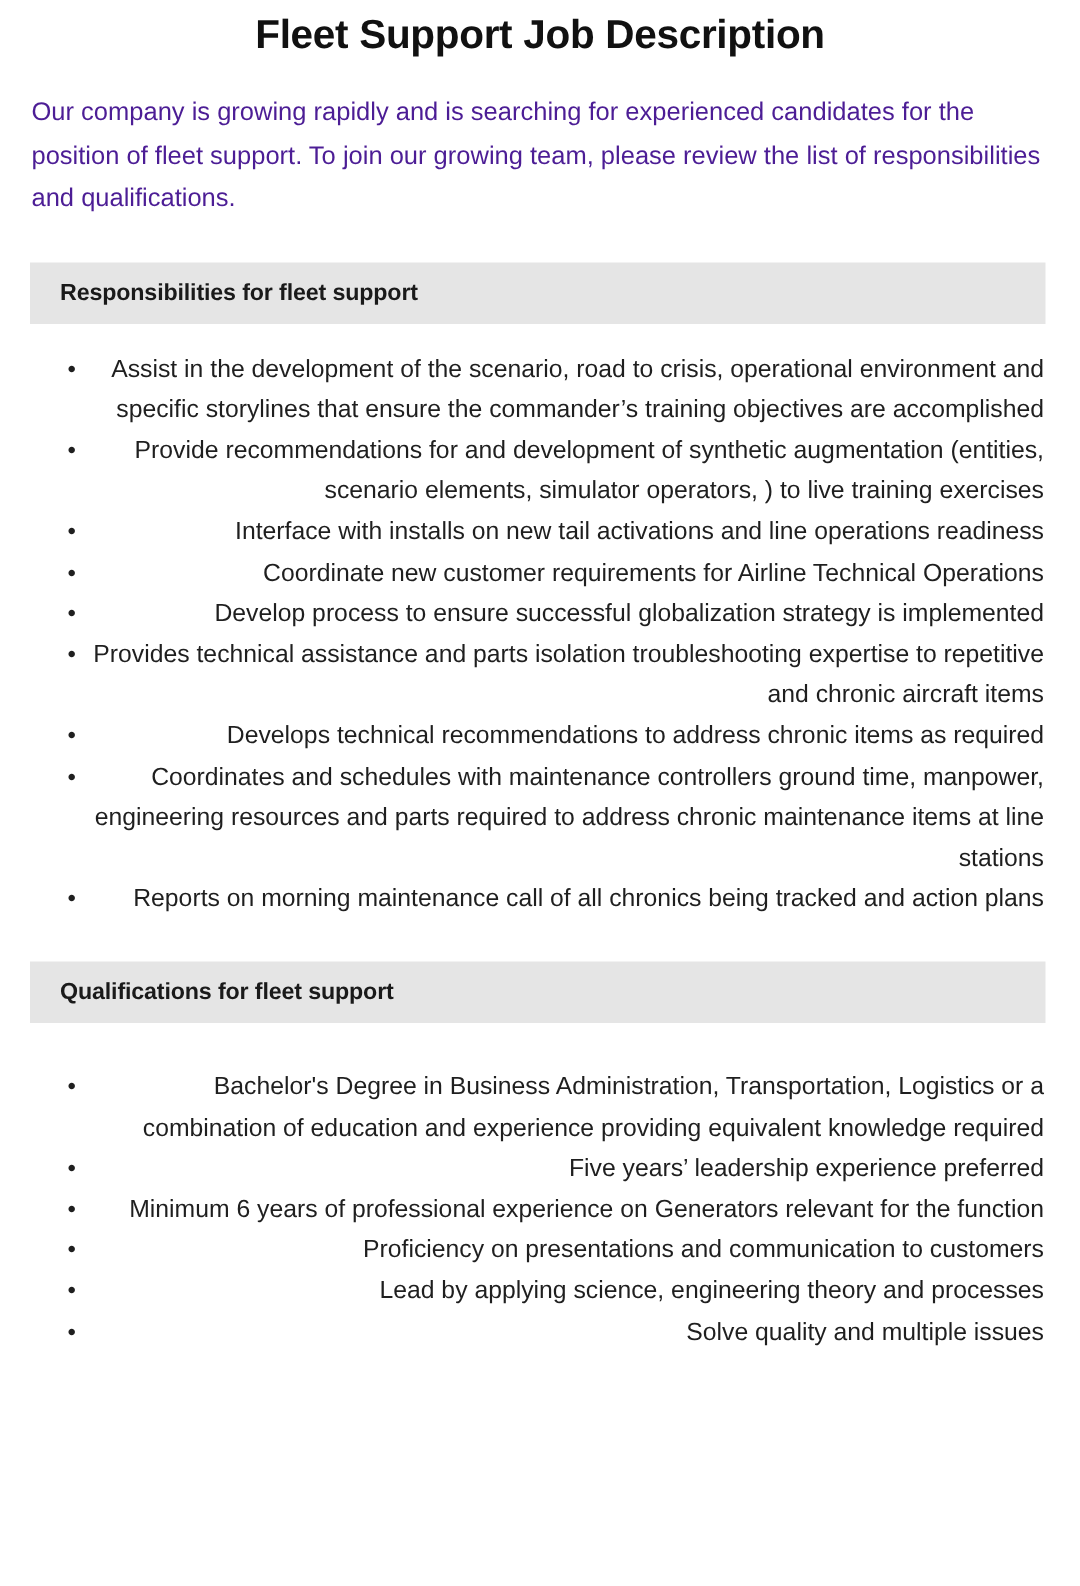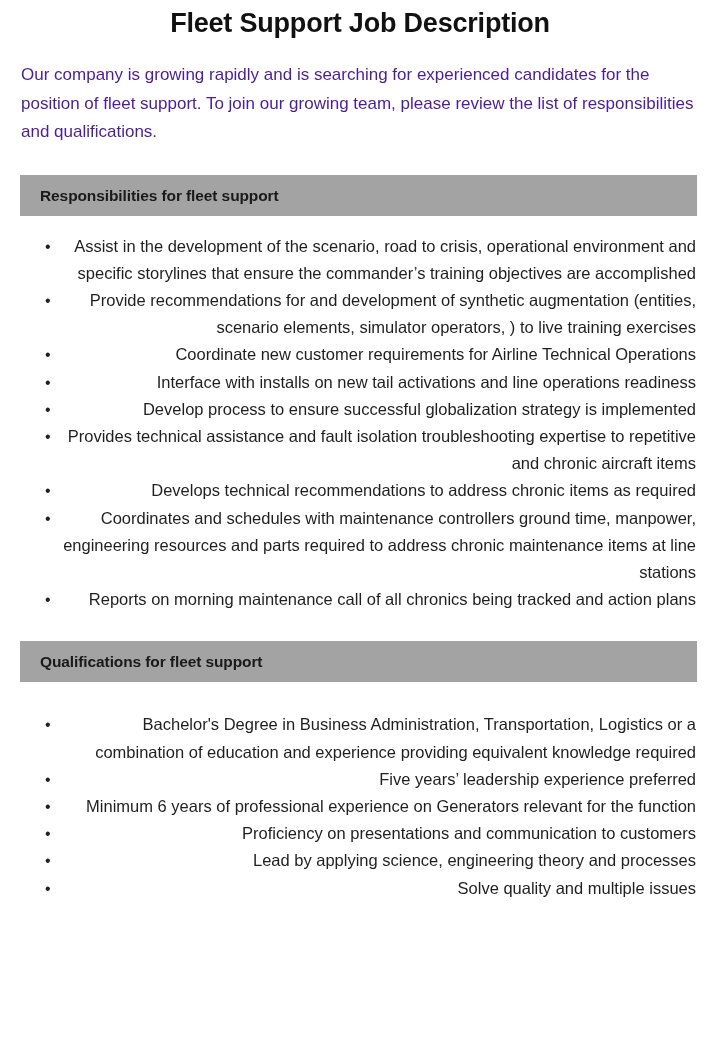--- a/index.html
+++ b/index.html
@@ -40,21 +40,21 @@
     padding: 20px 24px 0 21px;
     text-align: left;
   }
 
   .section {
     margin: 0;
     padding: 0;
   }
 
   .section-header {
-    background: #a3a3a3;
+    background: #e5e5e5;
     margin: 28px 23px 0 20px;
     padding: 11px 0 11px 20px;
     box-sizing: border-box;
   }
   .section-header-title {
     font-size: 15.5px;
     font-weight: bold;
     color: #1a1a1a;
     line-height: 19px;
     letter-spacing: -0.1px;
@@ -98,24 +98,24 @@
 
   <p class="intro">Our company is growing rapidly and is searching for experienced candidates for the position of fleet support. To join our growing team, please review the list of responsibilities and qualifications.</p>
 
   <div class="section section-responsibilities">
     <div class="section-header">
       <span class="section-header-title">Responsibilities for fleet support</span>
     </div>
     <ul class="bullet-list">
       <li>Assist in the development of the scenario, road to crisis, operational environment and specific storylines that ensure the commander’s training objectives are accomplished</li>
       <li>Provide recommendations for and development of synthetic augmentation (entities, scenario elements, simulator operators, ) to live training exercises</li>
+      <li>Interface with installs on new tail activations and line operations readiness</li>
       <li>Coordinate new customer requirements for Airline Technical Operations</li>
-      <li>Interface with installs on new tail activations and line operations readiness</li>
       <li>Develop process to ensure successful globalization strategy is implemented</li>
-      <li>Provides technical assistance and fault isolation troubleshooting expertise to repetitive and chronic aircraft items</li>
+      <li>Provides technical assistance and parts isolation troubleshooting expertise to repetitive and chronic aircraft items</li>
       <li>Develops technical recommendations to address chronic items as required</li>
       <li>Coordinates and schedules with maintenance controllers ground time, manpower, engineering resources and parts required to address chronic maintenance items at line stations</li>
       <li>Reports on morning maintenance call of all chronics being tracked and action plans</li>
     </ul>
   </div>
 
   <div class="section section-qualifications">
     <div class="section-header">
       <span class="section-header-title">Qualifications for fleet support</span>
     </div>

